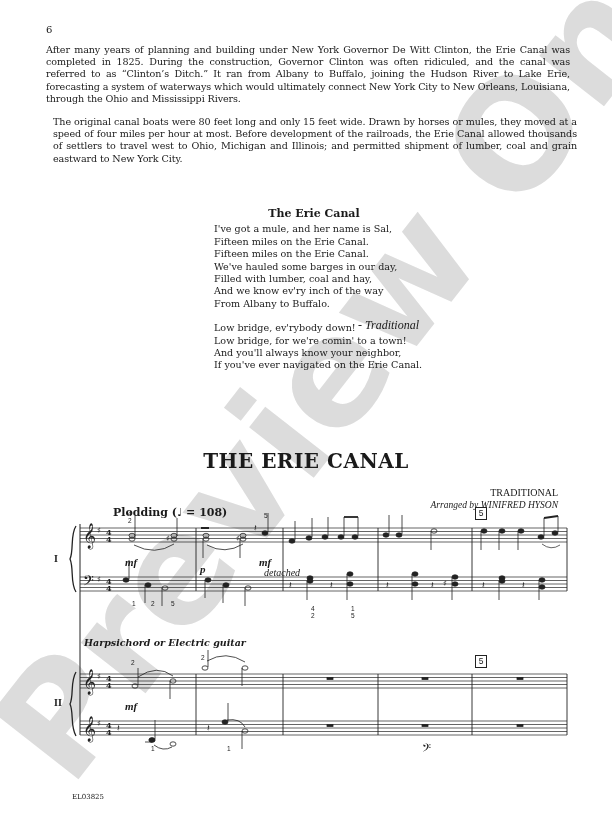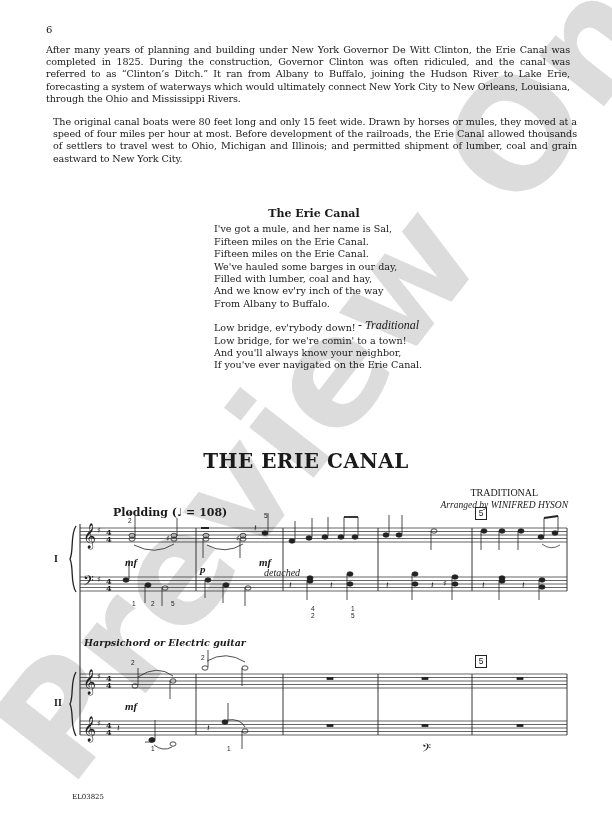--- a/index.html
+++ b/index.html
@@ -20,21 +20,21 @@
   .poem { position: absolute; left: 200px; top: 208px; font-size: 9.6px; line-height: 12.4px; }
   .poem-title { font-weight: bold; font-size: 11px; text-align: center; width: 172px; margin-bottom: 3px; margin-left: 28px; }
   .poem .line { white-space: nowrap; margin-left: 14px; }
   .stanza2 { margin-top: 12px; }
   .attribution { position: absolute; left: 358px; top: 318px; font-size: 12px; font-style: italic; font-family: "Liberation Serif", serif; }
   .score-title {
     position: absolute; left: 0; width: 612px; top: 449px; text-align: center;
     font-family: "DejaVu Serif", serif; font-weight: bold; font-size: 20px; letter-spacing: 0.5px;
     transform: scaleY(1.05);
   }
-  .composer { position: absolute; right: 44px; top: 487px; text-align: center; font-family: "Liberation Serif", serif; font-size: 10px; line-height: 12px; }
+  .composer { position: absolute; right: 54px; top: 487px; text-align: right; font-family: "Liberation Serif", serif; font-size: 10px; line-height: 12px; }
   .composer .arr { font-style: italic; font-size: 9.5px; }
   .tempo { position: absolute; left: 113px; top: 506px; font-weight: bold; font-size: 11px; font-family: "DejaVu Serif", serif; }
   .inst-label { position: absolute; left: 84px; top: 637px; font-weight: bold; font-style: italic; font-size: 9.5px; font-family: "DejaVu Serif", serif; }
   .part-label { position: absolute; font-weight: bold; font-size: 10px; font-family: "Liberation Serif", serif; }
   .footer-code { position: absolute; left: 46px; top: 793px; font-size: 7px; font-family: "DejaVu Serif", serif; margin-left: 26px; }
   .rehearsal { position: absolute; border: 1px solid #222; font-size: 8.5px; width: 10px; height: 11px; line-height: 11px; text-align: center; font-family: "Liberation Sans", sans-serif; }
   .dyn { position: absolute; font-family: "Liberation Serif", serif; font-style: italic; font-weight: bold; font-size: 11px; }
   .expr { position: absolute; font-family: "Liberation Serif", serif; font-style: italic; font-size: 10px; }
   .finger { position: absolute; font-family: "Liberation Sans", sans-serif; font-size: 6.5px; line-height: 7px; text-align: center; }
   svg.score { position: absolute; left: 0; top: 0; }

